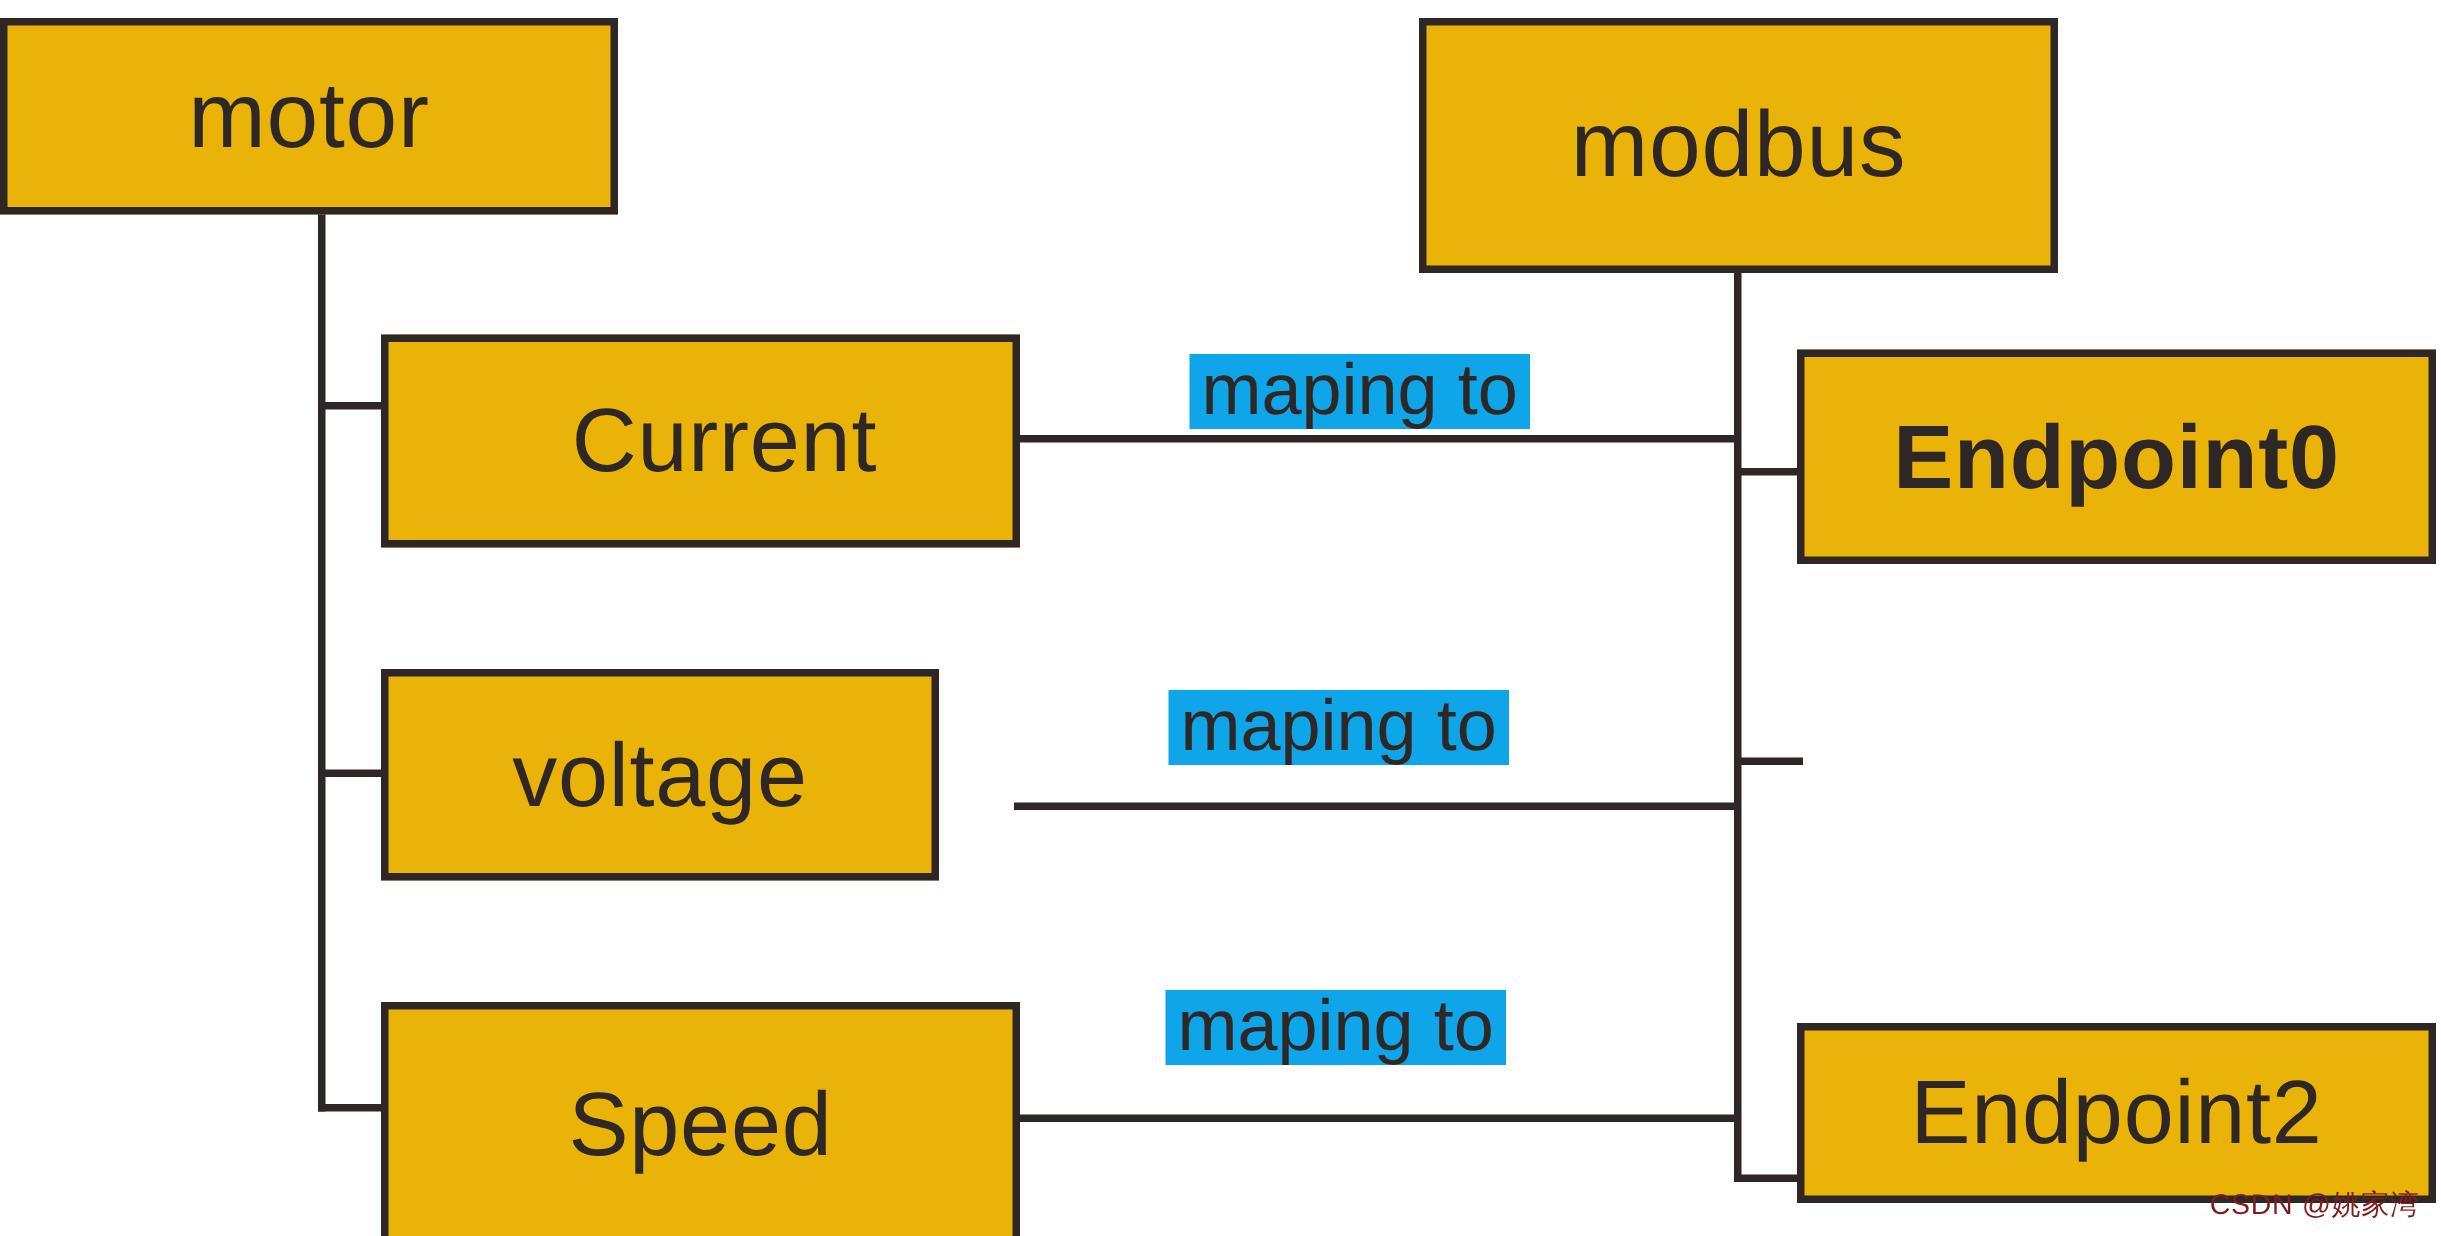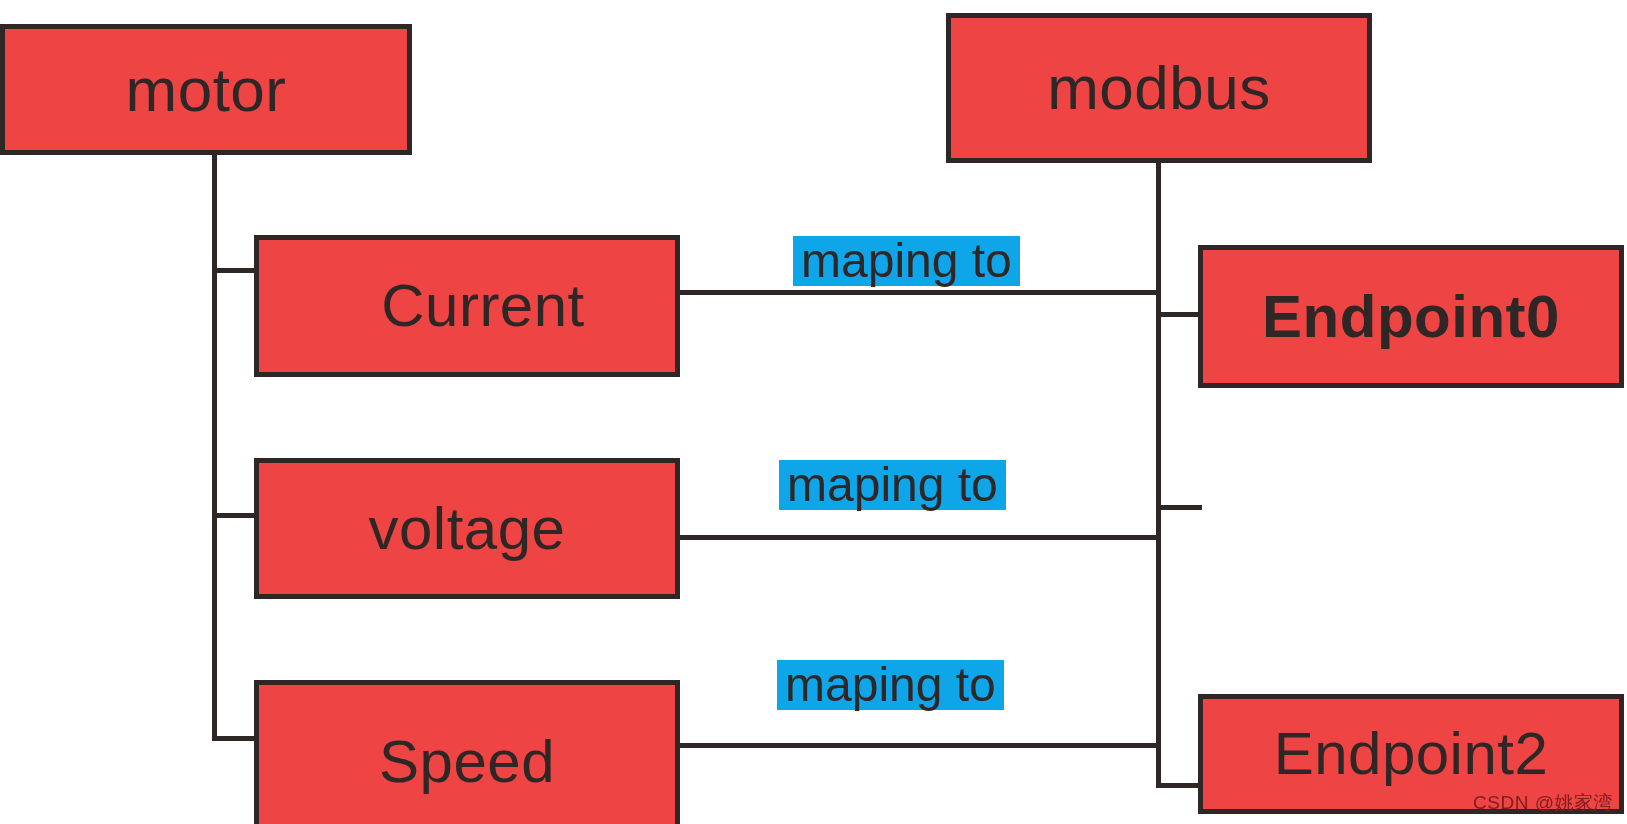--- a/index.html
+++ b/index.html
@@ -16,42 +16,41 @@
     position: relative;
     width: 1627px;
     height: 824px;
     background: #ffffff;
     overflow: hidden;
   }
   .node {
     position: absolute;
     box-sizing: border-box;
     border: 5px solid #2e2726;
-    background: #ef4444;
+    background: #eab308;
     display: flex;
     align-items: center;
     justify-content: center;
     color: #2e2726;
     line-height: 1;
     white-space: nowrap;
     z-index: 3;
-    margin-top: 12px;
   }
   .node-label {
     display: block;
     letter-spacing: 0.5px;
   }
   
   #node-motor { left: 0px; top: 12px; width: 412px; height: 131px; }
   #node-motor .node-label { font-size: 62px; }
-  #node-modbus { left: 946px; top: 1px; width: 426px; height: 150px; }
+  #node-modbus { left: 946px; top: 12px; width: 426px; height: 170px; }
   #node-modbus .node-label { font-size: 62px; }
   
   #node-current  { left: 254px; top: 223px; width: 426px; height: 142px; padding-left: 32px; }
-  #node-voltage  { left: 254px; top: 446px; width: 426px; height: 141px; }
+  #node-voltage  { left: 254px; top: 446px; width: 372px; height: 141px; }
   #node-speed    { left: 254px; top: 668px; width: 426px; height: 163px; }
   
   #node-endpoint0 { left: 1198px; top: 233px; width: 426px; height: 143px; font-weight: bold; }
   #node-endpoint1 { left: 1198px; top: 457px; width: 426px; height: 141px; }
   #node-endpoint2 { left: 1198px; top: 682px; width: 426px; height: 120px; text-align: center; }
   .node.leaf .node-label { font-size: 60px; }
 
   
   .vline {
     position: absolute;

